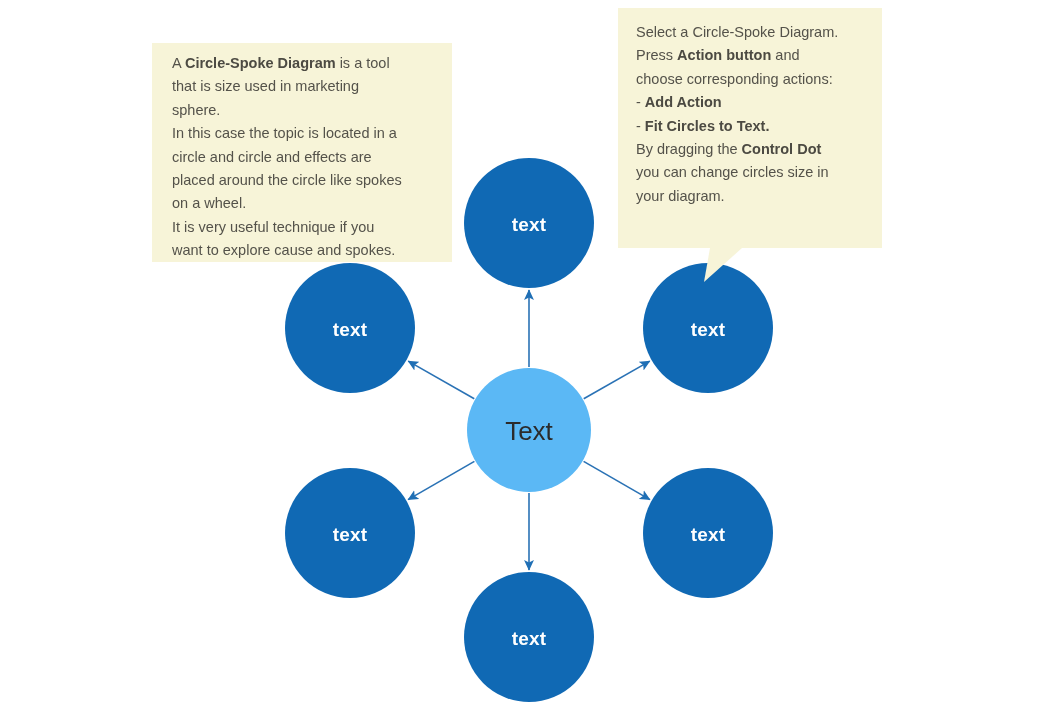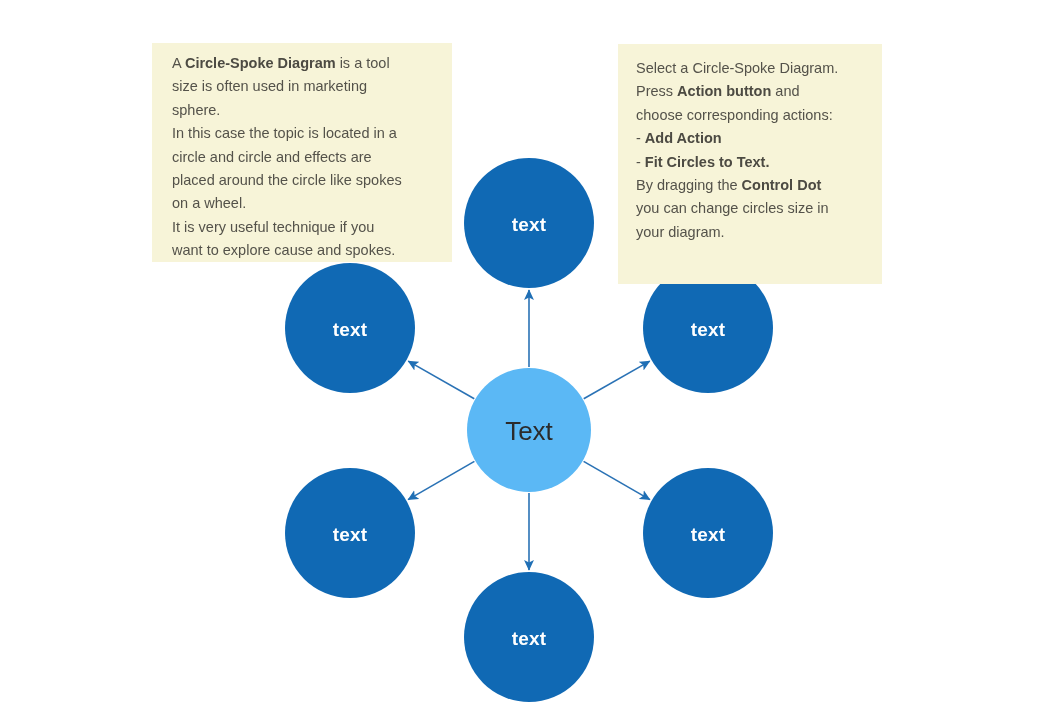--- a/index.html
+++ b/index.html
@@ -72,21 +72,20 @@
     height: 219px;
     padding: 9px 20px 0 20px;
   }
 
   #callout-right {
     left: 618px;
     top: 8px;
     width: 264px;
     height: 240px;
     padding: 13px 12px 0 18px;
-    margin-top: 36px;
   }
   
   #callout-right-tail {
     position: absolute;
     left: 618px;
     top: 248px;
     width: 160px;
     height: 34px;
   }
 </style>
@@ -138,21 +137,21 @@
         <g>
           <circle cx="529" cy="430" r="62" fill="#5bb8f5"></circle>
           <text x="529" y="431" class="node-label-center">Text</text>
         </g>
       </g>
   </svg>
 
   <div class="callout" id="callout-left">
     <div id="callout-left-body">
         <div class="line"><span>A </span><b>Circle-Spoke Diagram</b><span> is a tool</span></div>
-        <div class="line"><span>size is often used in marketing</span></div>
+        <div class="line"><span>that is size used in marketing</span></div>
         <div class="line"><span>sphere.</span></div>
         <div class="line"><span>In this case the topic is located in a</span></div>
         <div class="line"><span>circle and circle and effects are</span></div>
         <div class="line"><span>placed around the circle like spokes</span></div>
         <div class="line"><span>on a wheel.</span></div>
         <div class="line"><span>It is very useful technique if you</span></div>
         <div class="line"><span>want to explore cause and spokes.</span></div>
       </div>
   </div>
 

